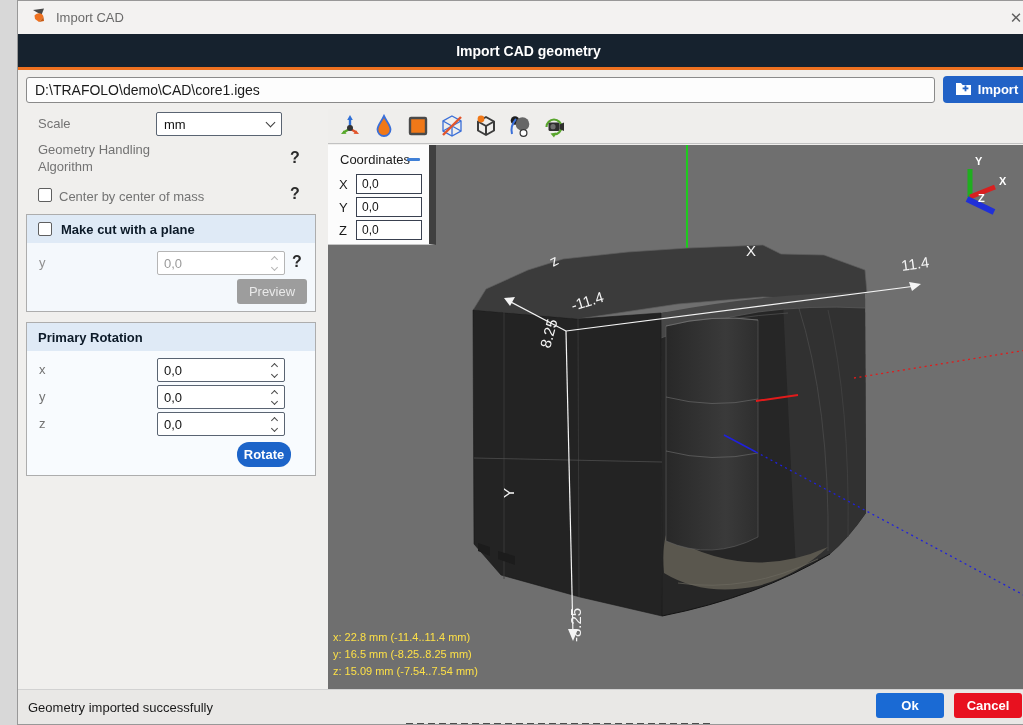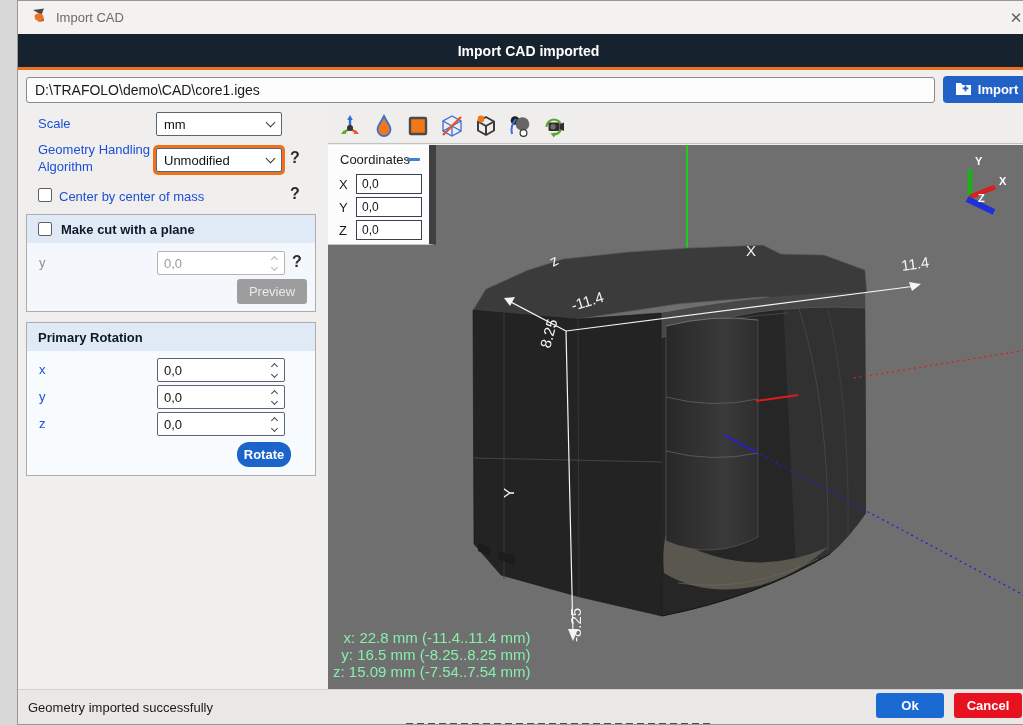--- a/index.html
+++ b/index.html
@@ -13,21 +13,21 @@
     color:#5f5f5f;font-size:15px;cursor:pointer;}
   
   .header{position:absolute;top:33px;left:0;right:0;height:36px;background:#16222e;border-bottom:3px solid #ee7120;
     color:#fff;font-weight:700;font-size:14px;display:flex;align-items:center;justify-content:center;}
   
   .path-input{position:absolute;left:8px;top:76px;width:909px;height:26px;border:1px solid #8a8a8a;border-radius:3px;
     font-family:"Liberation Sans",sans-serif;font-size:14px;color:#1a1a1a;padding:0 8px;background:#fdfdfd;outline:none;}
   .import-btn{position:absolute;left:925px;top:75px;width:87px;height:27px;background:#2262c6;border:none;border-radius:4px;
     color:#fff;font-weight:700;font-size:13px;display:flex;align-items:center;justify-content:center;gap:6px;cursor:pointer;}
   
-  .lbl{position:absolute;font-size:13px;color:#1d4ed8;}
+  .lbl{position:absolute;font-size:13px;color:#737373;}
   .dd{position:absolute;height:24px;background:#fff;border:1px solid #5a6472;border-radius:2px;display:flex;align-items:center;
     justify-content:space-between;padding:0 7px;font-size:13px;color:#111;cursor:pointer;}
   .chev{width:7px;height:7px;border-right:1.4px solid #3c3c3c;border-bottom:1.4px solid #3c3c3c;transform:rotate(45deg);margin-top:-4px;}
   .help{position:absolute;font-size:16px;font-weight:700;color:#2a2a2a;cursor:pointer;}
   .cb{position:absolute;width:14px;height:14px;border:1px solid #5f5f5f;border-radius:2px;background:#fff;cursor:pointer;}
   .group{position:absolute;left:8px;width:290px;border:1px solid #adadad;background:#f4f8fc;}
   .group-header{height:28px;background:#dfeaf6;display:flex;align-items:center;padding-left:11px;gap:9px;}
   .group-header .gtitle{font-size:13px;font-weight:700;color:#0c1a28;}
   .group .cb2{width:14px;height:14px;border:1px solid #5f5f5f;border-radius:2px;background:#fff;cursor:pointer;flex:0 0 auto;}
   .spin{position:absolute;width:128px;height:24px;background:#fff;border:1px solid #5a6472;border-radius:2px;display:flex;align-items:center;}
@@ -49,21 +49,21 @@
   .viewport{position:absolute;left:310px;top:144px;width:705px;height:544px;background:#6f6f6f;overflow:hidden;}
   .scene{position:absolute;left:0;top:0;}
   
   .coords{position:absolute;left:0;top:0;width:108px;height:100px;background:#fcfcfc;border-right:7px solid #404040;border-bottom:1px solid #c6c6c6;}
   .coords .ctitle{position:absolute;left:12px;top:7px;font-size:13px;color:#1a1a1a;}
   .coords .collapse{position:absolute;right:9px;top:13px;width:13px;height:3px;background:#3f7fd6;border-radius:1px;cursor:pointer;}
   .coords .crow{position:absolute;left:0;width:100%;height:21px;}
   .coords .clab{position:absolute;left:11px;top:3px;font-size:13px;color:#1a1a1a;}
   .coords input{position:absolute;left:28px;top:0;width:66px;height:20px;border:1px solid #39404f;background:#fff;
     font-family:"Liberation Sans",sans-serif;font-size:12px;color:#111;padding:0 5px;outline:none;}
-  .measures{position:absolute;left:5px;bottom:9px;color:#86efac;font-size:15px;line-height:17px;text-align:right;}
+  .measures{position:absolute;left:5px;bottom:9px;color:#fde047;font-size:11px;line-height:17px;}
   
   .statusbar{position:absolute;left:0;top:688px;width:100%;height:37px;background:#e9e8e6;border-top:1px solid #d2d2d2;}
   .status-msg{position:absolute;left:10px;top:10px;font-size:13px;color:#1a1a1a;}
   .artifact{position:absolute;left:388px;top:722px;width:305px;height:3px;
     background:repeating-linear-gradient(90deg,#4c4c4c 0 7px,transparent 7px 11px);}
 </style>
 </head>
 <body>
 
 <div class="window">
@@ -74,21 +74,21 @@
         <path d="M3 3 L14 1.5 L11.5 8 Z" fill="#4a4a4a"></path>
         <path d="M4.5 8.5 C8 4.5 13 6 13.5 10 L9 15 L5 12 Z" fill="#ee7120"></path>
         <path d="M9 15 L13.5 10 L14 14 Z" fill="#c85a12"></path>
       </svg>
     </span>
     <span class="title">Import CAD</span>
     <span class="close-btn">✕</span>
   </div>
 
   <div class="header">
-    <span>Import CAD imported</span>
+    <span>Import CAD geometry</span>
   </div>
 
   <input class="path-input" value="D:\TRAFOLO\demo\CAD\core1.iges" style="">
   <button class="import-btn">
     <span>
       <svg width="17" height="14" viewBox="0 0 17 14">
         <path d="M1 2 h5 l1.6 2 H16 v10 H1 Z" fill="#ffffff"></path>
         <rect x="7.6" y="6.5" width="5.8" height="1.8" fill="#2262c6"></rect>
         <rect x="9.6" y="4.5" width="1.8" height="5.8" fill="#2262c6"></rect>
       </svg>
@@ -98,24 +98,20 @@
 
   <div class="lbl" style="left:20px;top:115px;">Scale</div>
   <div class="dd" style="left:138px;top:111px;width:126px;">
     <span>mm</span>
     <span class="chev"></span>
   </div>
 
   <div class="lbl" style="left:20px;top:140px;line-height:17px;">
     <div>Geometry Handling</div>
     <div>Algorithm</div>
-  </div>
-  <div class="dd" style="left:138px;top:147px;width:126px;box-shadow:0 0 0 3px #ee7120;">
-    <span>Unmodified</span>
-    <span class="chev"></span>
   </div>
   <div class="help" style="left:272px;top:148px;">?</div>
 
   <div class="cb" style="left:20px;top:187px;"></div>
   <div class="lbl" style="left:41px;top:188px;">Center by center of mass</div>
   <div class="help" style="left:272px;top:184px;">?</div>
 
   <div class="group" style="top:213px;height:98px;">
     <div class="group-header">
       <span class="cb2"></span>

